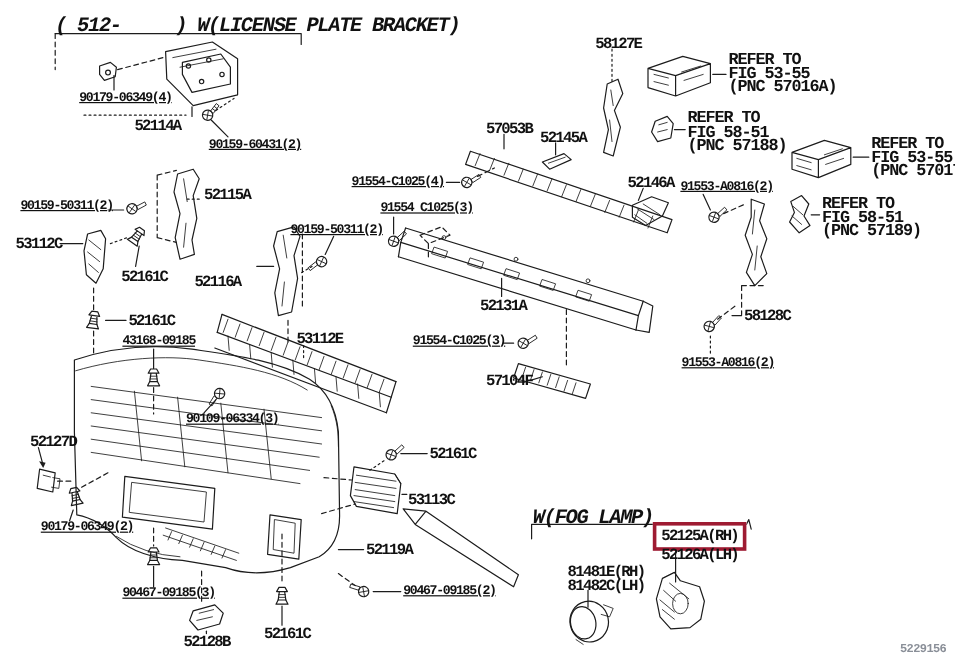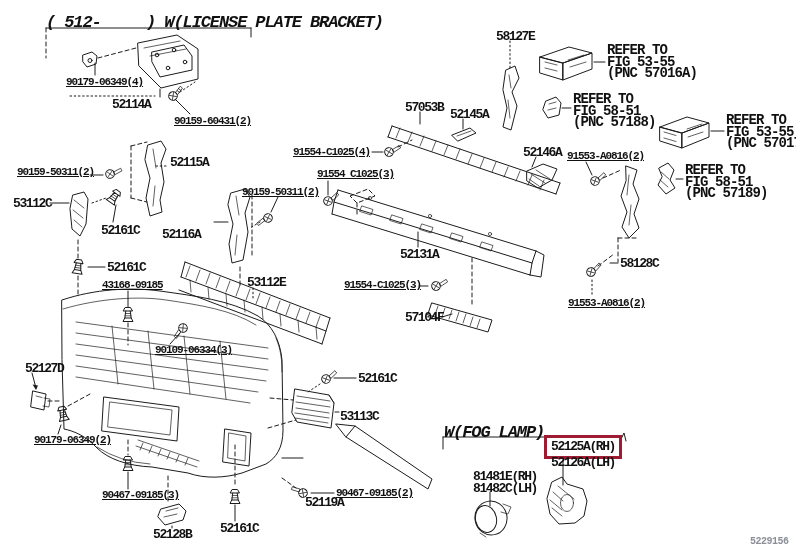--- a/index.html
+++ b/index.html
@@ -354,21 +354,21 @@
     <div class="plabel big" style="left: 496px; top: 30px;">58127E</div>
     <div class="plabel big" style="left: 523px; top: 146px;">52146A</div>
     <div class="plabel small" style="left: 567px; top: 151px;">91553-A0816(2)</div>
     <div class="plabel big" style="left: 620px; top: 257px;">58128C</div>
     <div class="plabel small" style="left: 568px; top: 298px;">91553-A0816(2)</div>
     <div class="plabel big" style="left: 25px; top: 362px;">52127D</div>
     <div class="plabel small" style="left: 34px; top: 435px;">90179-06349(2)</div>
     <div class="plabel small" style="left: 155px; top: 345px;">90109-06334(3)</div>
     <div class="plabel big" style="left: 358px; top: 372px;">52161C</div>
     <div class="plabel big" style="left: 340px; top: 410px;">53113C</div>
-    <div class="plabel big" style="left: 305px; top: 452px; margin-top: 44px;">52119A</div>
+    <div class="plabel big" style="left: 305px; top: 452px;">52119A</div>
     <div class="plabel small" style="left: 336px; top: 488px;">90467-09185(2)</div>
     <div class="plabel small" style="left: 102px; top: 490px;">90467-09185(3)</div>
     <div class="plabel big" style="left: 153px; top: 528px;">52128B</div>
     <div class="plabel big" style="left: 220px; top: 522px;">52161C</div>
     <div class="plabel big hl" style="left: 551px; top: 441px;">52125A(RH)</div>
     <div class="plabel big" style="left: 551px; top: 456px;">52126A(LH)</div>
     <div class="plabel big" style="left: 473px; top: 470px;">81481E(RH)</div>
     <div class="plabel big" style="left: 473px; top: 482px;">81482C(LH)</div>
     <div class="refer" style="left: 607px; top: 45px;"><div>REFER TO</div><div>FIG 53-55</div><div>(PNC 57016A)</div></div>
     <div class="refer" style="left: 573px; top: 94px;"><div>REFER TO</div><div>FIG 58-51</div><div>(PNC 57188)</div></div>

